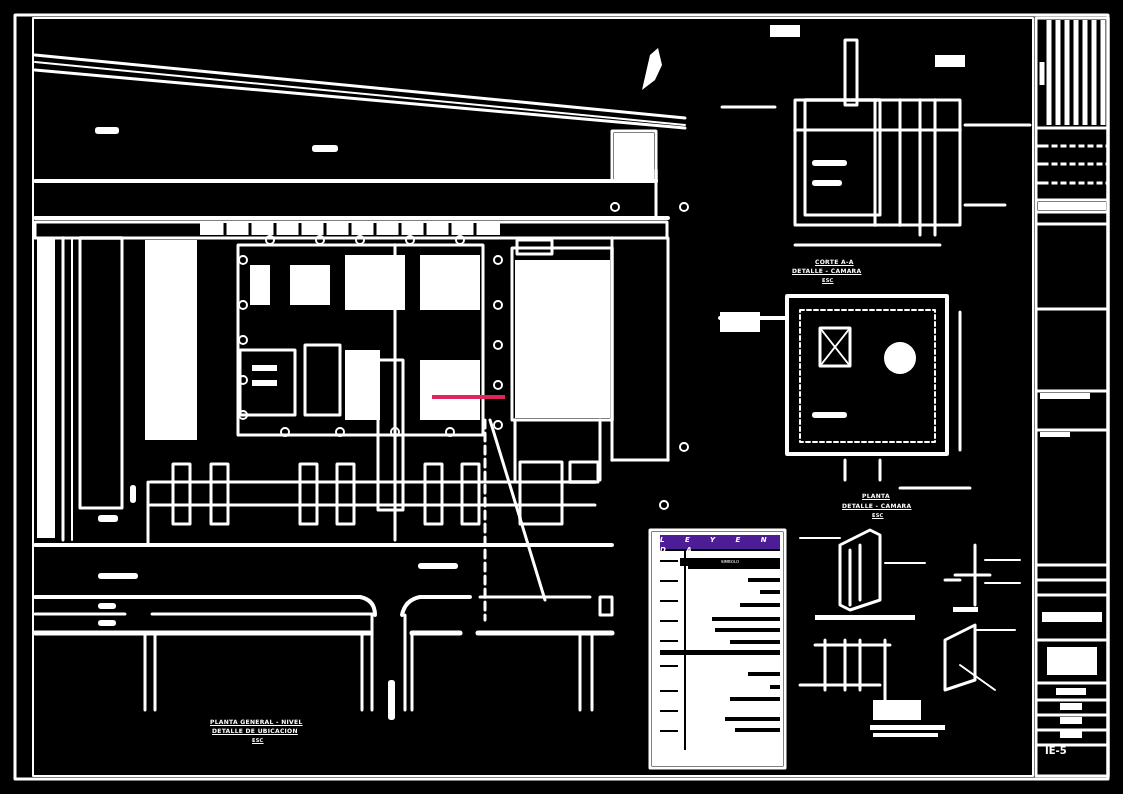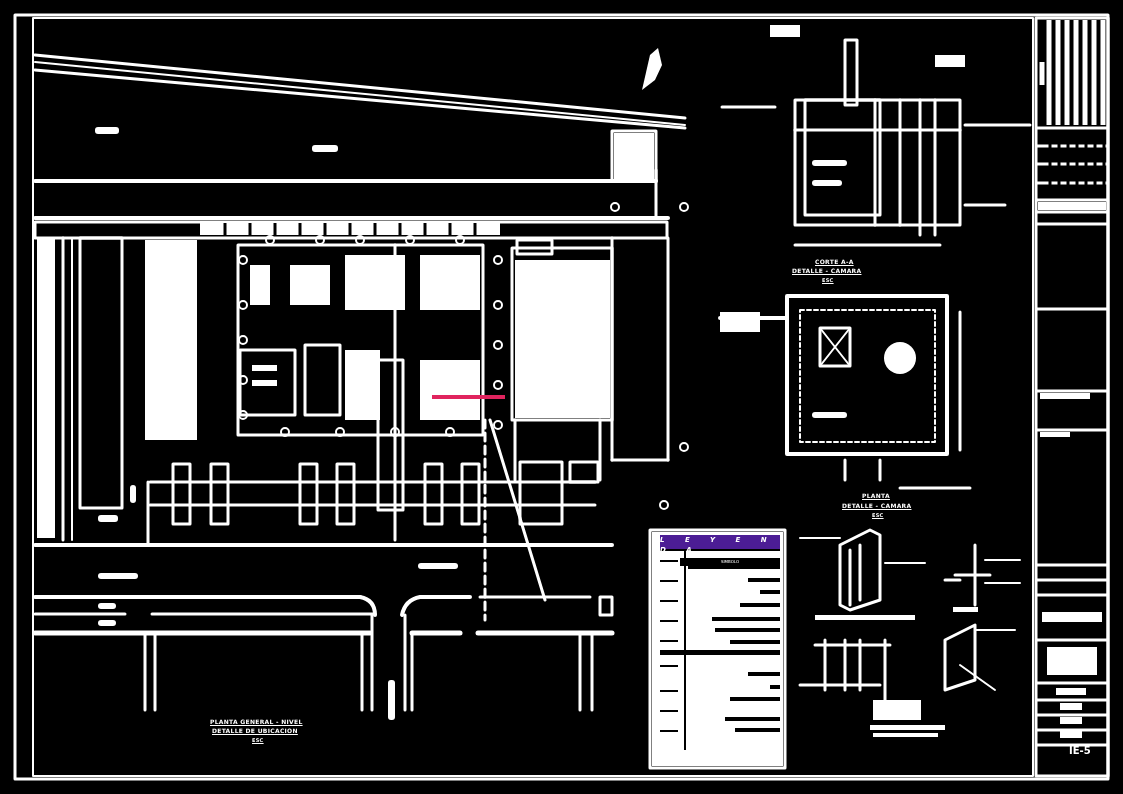--- a/index.html
+++ b/index.html
@@ -3,21 +3,21 @@
 <meta charset="utf-8">
 <style>
   html,body{margin:0;padding:0;background:#000;}
   body{width:1123px;height:794px;overflow:hidden;position:relative;font-family:"DejaVu Sans",sans-serif;color:#fff;}
   svg{position:absolute;left:0;top:0;}
   .w{stroke:#fff;fill:none;stroke-linecap:round;stroke-linejoin:round;}
   .wf{fill:#fff;stroke:none;}
   .lbl{position:absolute;font-size:6px;font-weight:bold;color:#fff;white-space:nowrap;letter-spacing:0.3px;text-decoration:underline;}
   .legend-title{position:absolute;left:660px;top:535px;width:120px;height:14px;background:#4c1d95;color:#fff;font-size:7px;font-style:italic;font-weight:bold;letter-spacing:9px;line-height:10px;}
   .legend-sub{position:absolute;left:680px;top:558px;width:100px;height:8px;background:#000;color:#fff;font-size:4px;text-align:center;line-height:8px;}
-  .sheet-no{position:absolute;left:1045px;top:745px;font-size:10px;font-weight:bold;color:#fff;margin-left:24px;}
+  .sheet-no{position:absolute;left:1045px;top:745px;font-size:10px;font-weight:bold;color:#fff;}
 </style>
 </head>
 <body>
 
 <svg width="1123" height="794" viewBox="0 0 1123 794">
 
   <rect class="w" x="15" y="15" width="1093" height="764" stroke-width="3"></rect>
   <rect class="w" x="33" y="18" width="1000" height="758" stroke-width="2"></rect>
 
   <g>

